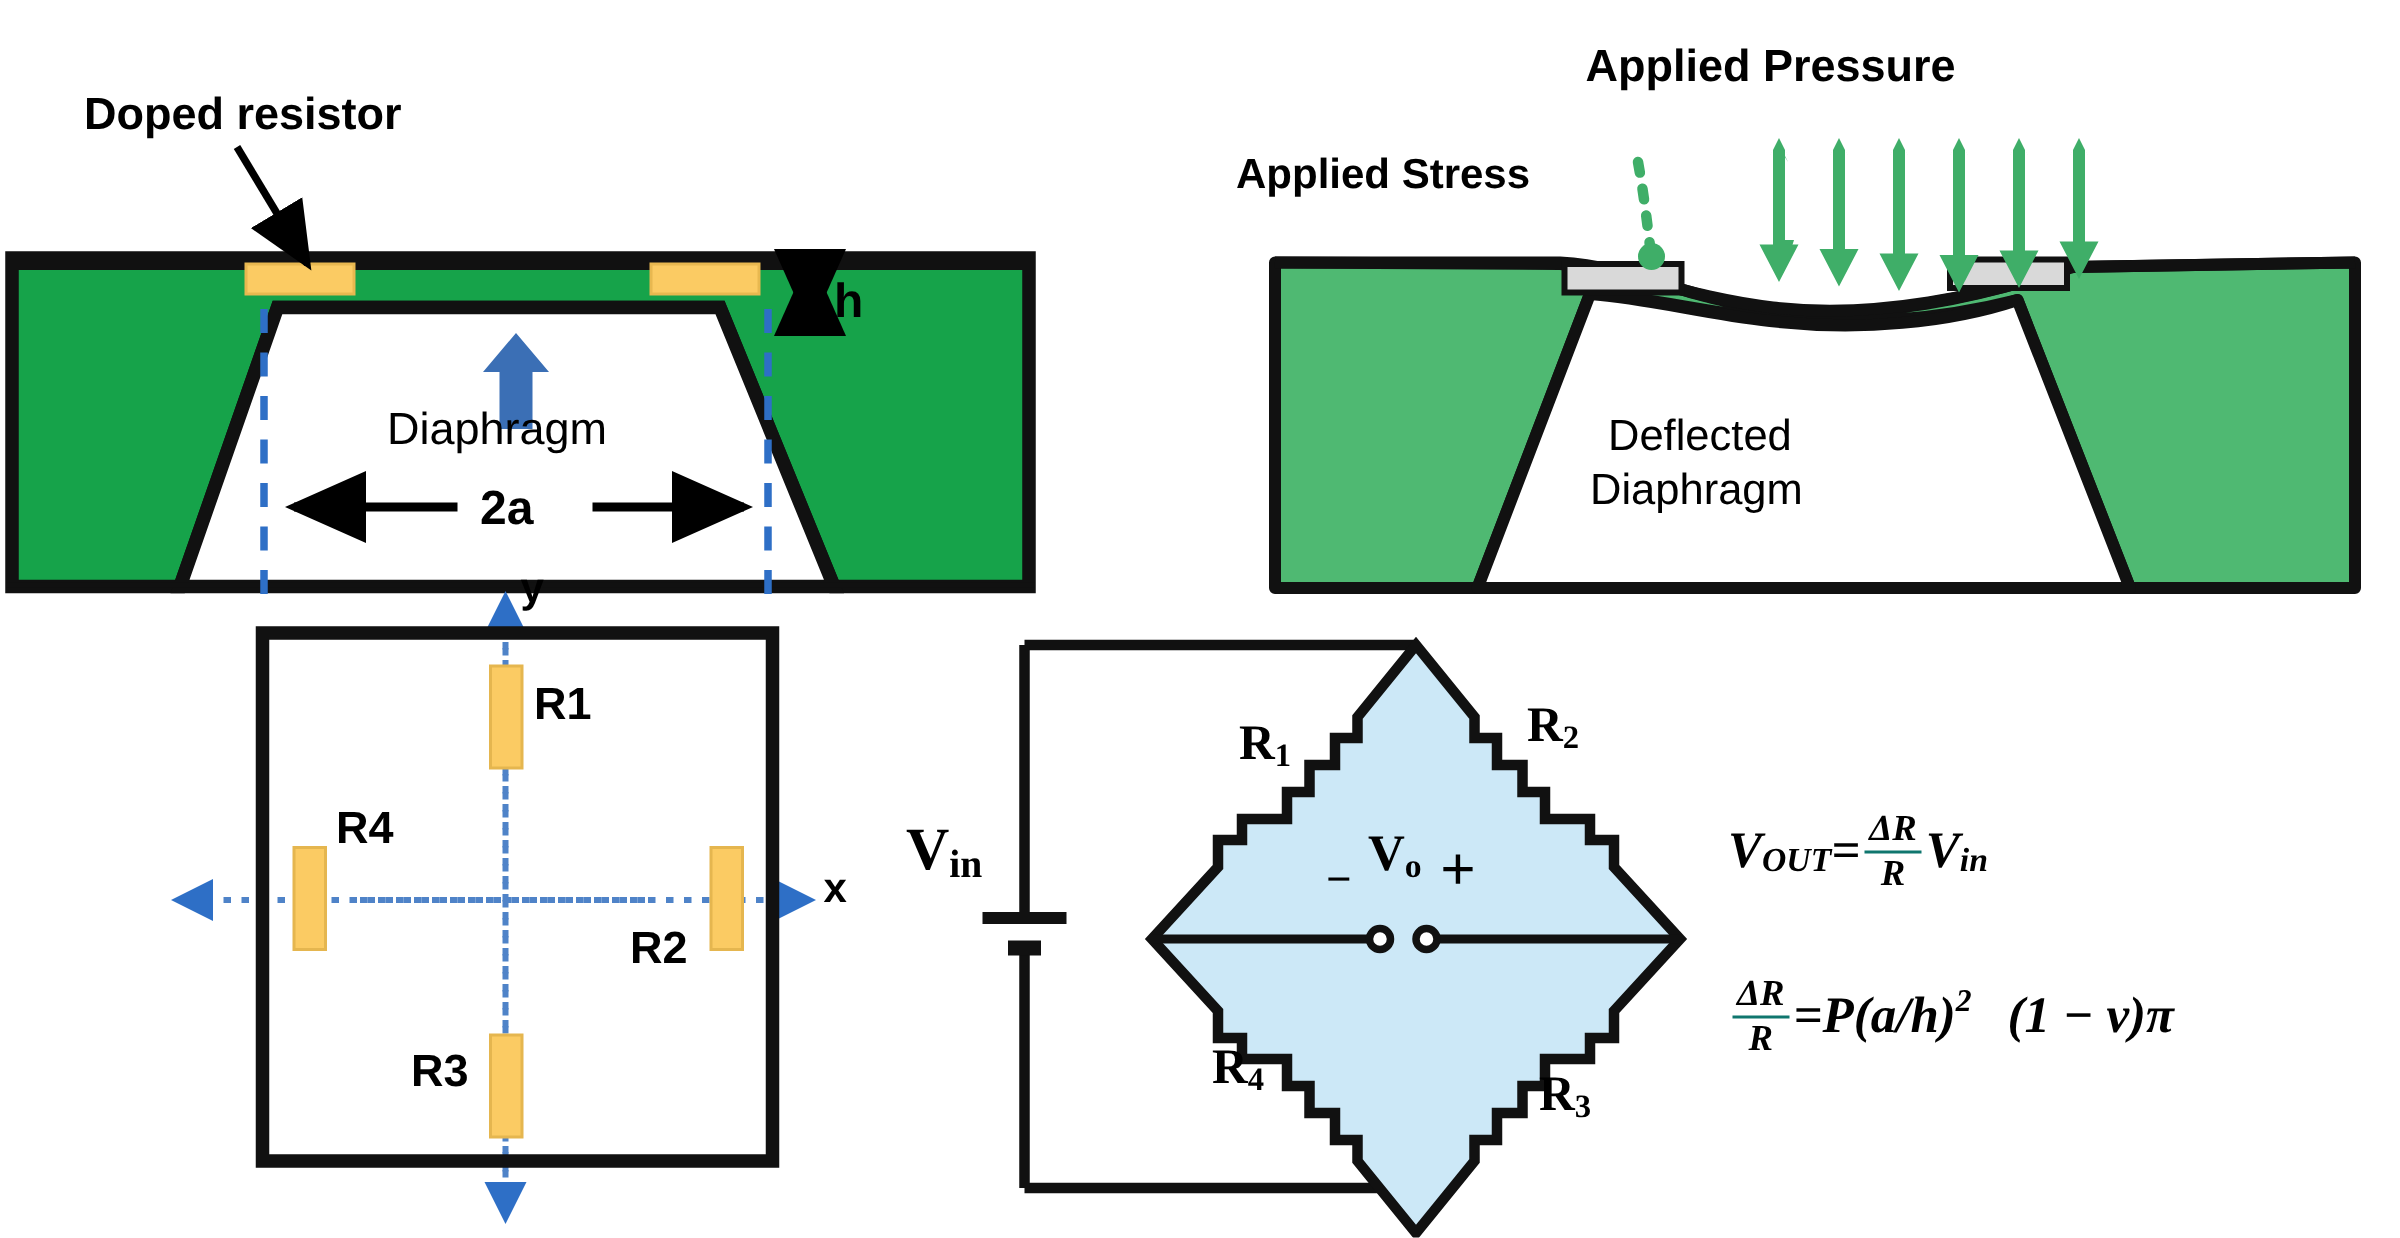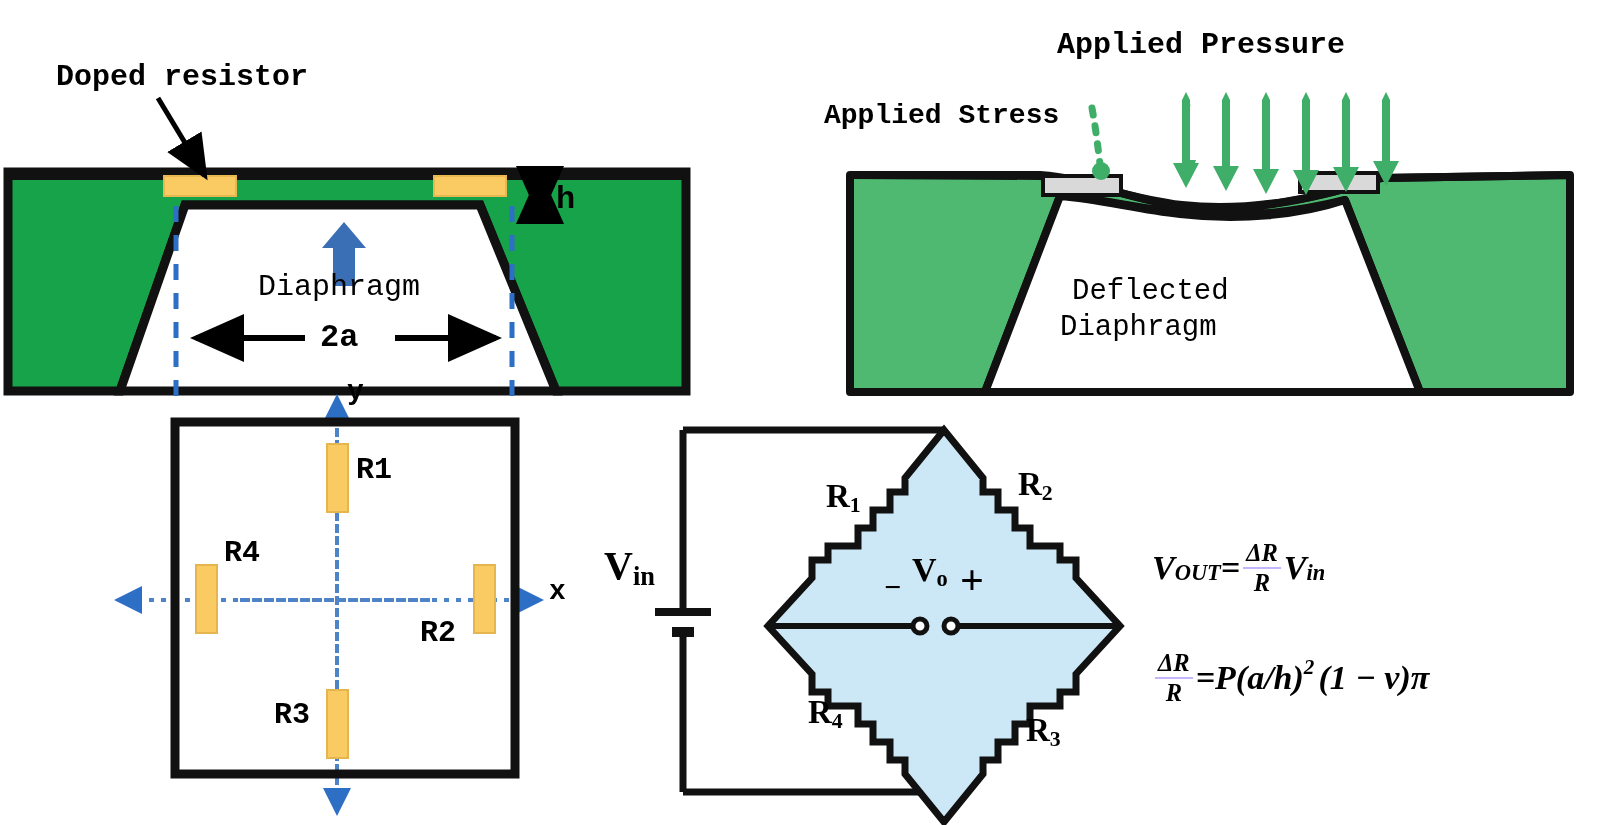--- a/index.html
+++ b/index.html
@@ -11,21 +11,21 @@
     position: relative;
     overflow: hidden;
     font-family: "Liberation Sans", sans-serif;
     color: #000;
   }
   .stage { position: absolute; left: 0; top: 0; width: 1600px; height: 825px; }
 
   
   .lbl {
     position: absolute;
-    font-family: Liberation Mono, monospace;
+    font-family: Liberation Sans, sans-serif;
     font-weight: bold;
     color: #000000;
     white-space: nowrap;
     line-height: 1;
   }
   .lbl-doped      { left: 56px;  top: 62px;  font-size: 30px; }
   .lbl-diaphragm  { left: 258px; top: 272px; font-size: 30px; font-weight: normal; }
   .lbl-2a         { left: 320px; top: 322px; font-size: 32px; }
   .lbl-h          { left: 556px; top: 184px; font-size: 32px; }
 
@@ -58,21 +58,21 @@
   .eq-3 { left: 1152px; top: 650px; font-size: 34px; font-weight: bold; font-style: italic; }
 
   .frac {
     display: inline-block;
     vertical-align: middle;
     text-align: center;
     line-height: 1.05;
     font-size: 0.72em;
     margin: 0 3px;
   }
-  .frac .num { display: block; border-bottom: 2px solid #c4b5fd; padding: 0 3px 1px 3px; }
+  .frac .num { display: block; border-bottom: 2px solid #0f766e; padding: 0 3px 1px 3px; }
   .frac .den { display: block; padding: 1px 3px 0 3px; }
   .sub  { font-size: 0.66em; vertical-align: -0.22em; }
   .sup  { font-size: 0.62em; vertical-align: 0.55em; }
   .midv { display:inline-block; vertical-align: middle; }
 
   
   svg.art { position: absolute; left: 0; top: 0; }
 </style>
 </head>
 <body>
@@ -247,16 +247,16 @@
     <span class="midv">V</span><span class="sub">OUT</span><span class="midv">=</span><span class="frac">
         <span class="num">ΔR</span>
         <span class="den">R</span>
       </span><span class="midv">V</span><span class="sub">in</span>
   </div>
 
   <div class="eq eq-3">
     <span class="frac">
       <span class="num">ΔR</span>
       <span class="den">R</span>
-    </span><span class="midv">=</span><span class="midv">P(a/h)</span><span class="sup">2</span><span class="midv" style="margin-left:4px;">(1 − ν)π</span>
+    </span><span class="midv">=</span><span class="midv">P(a/h)</span><span class="sup">2</span><span class="midv" style="margin-left:24px;">(1 − ν)π</span>
   </div>
 
 </div>
 
 </body></html>

